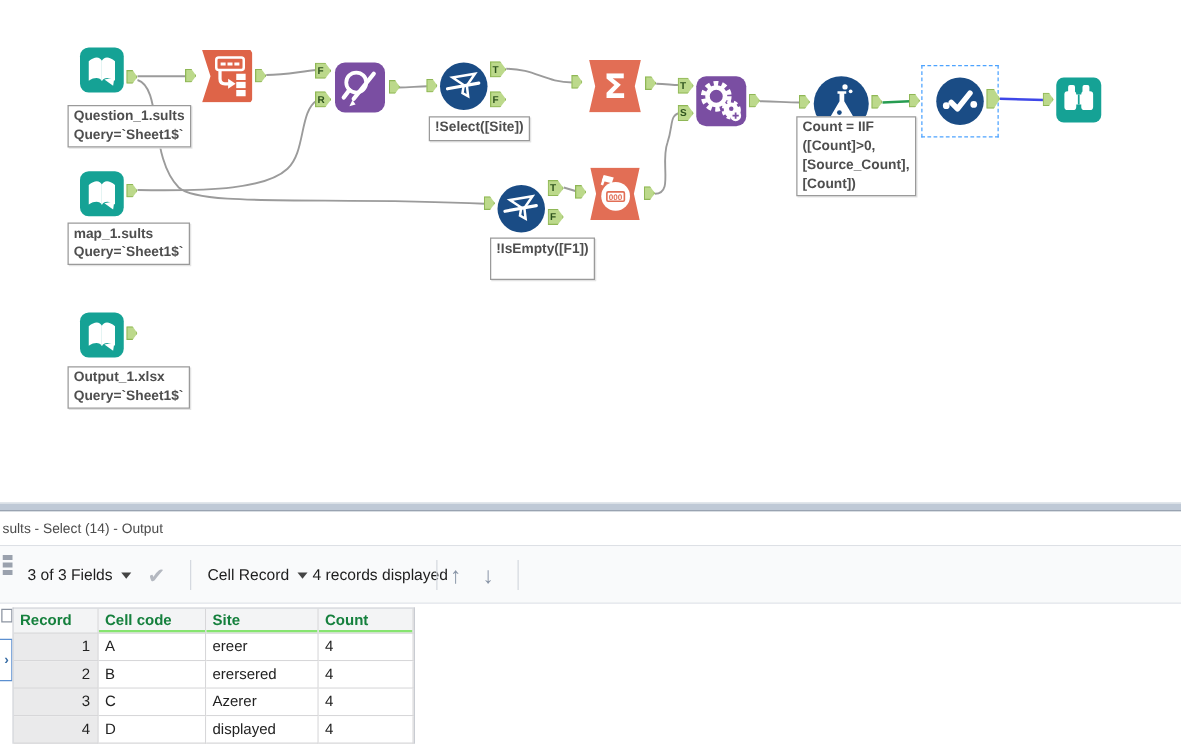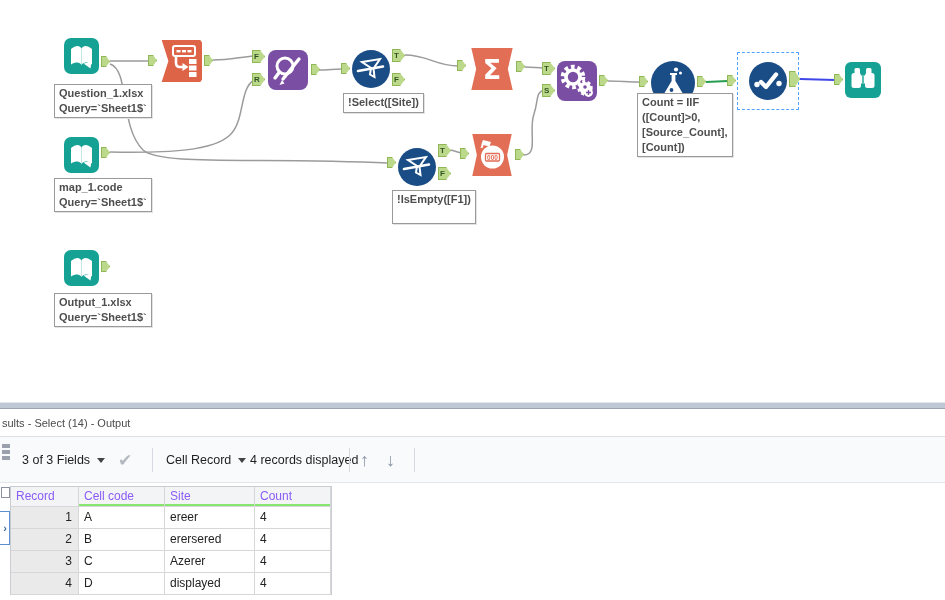--- a/index.html
+++ b/index.html
@@ -66,22 +66,22 @@
               font-size:11px; font-weight:700; cursor:pointer; }
   .mini-box { position:absolute; left:1px; top:487px; width:9px; height:11px;
               border:1px solid #8B93A0; background:#fff; }
 
   
   .grid { position:absolute; left:10px; top:486px; border:1px solid #C9CCD2; border-bottom:none;
           font-size:12px; color:#222; background:#fff; }
   .grid-row { display:flex; }
   .gcell { border-right:1px solid #D7D7D9; border-bottom:1px solid #D7D7D9;
            height:22px; line-height:21px; padding-left:5px; overflow:hidden; background:#fff; }
-  .ghead .gcell { height:20px; line-height:18px; background:#F3F4F5; font-weight:400;
-                  color:#8b5cf6; position:relative; }
+  .ghead .gcell { height:20px; line-height:18px; background:#F3F4F5; font-weight:700;
+                  color:#15803d; position:relative; }
   .gu::after { content:""; position:absolute; left:0; right:0; bottom:0; height:2px; background:#86E470; }
   .c0 { width:68px; } .c1 { width:86px; } .c2 { width:90px; } .c3 { width:76px; }
   .rec { background:#EAEAEB; text-align:right; padding-right:6px; padding-left:0; }
 </style>
 </head>
 <body>
 
 <div class="stage">
 
   <div class="canvas">
@@ -254,25 +254,25 @@
         <span>S</span>
       </div>
     <div class="anchor lbl" style="left:438px;top:144px;">
         <span>T</span>
       </div>
     <div class="anchor lbl" style="left:438px;top:167px;">
         <span>F</span>
       </div>
 
     <div class="ann" style="left:54px;top:84px;">
-      <div>Question_1.xlsx</div>
+      <div>Question_1.sults</div>
       <div>Query=`Sheet1$`</div>
     </div>
     <div class="ann" style="left:54px;top:178px;">
-      <div>map_1.code</div>
+      <div>map_1.sults</div>
       <div>Query=`Sheet1$`</div>
     </div>
     <div class="ann" style="left:54px;top:293px;">
       <div>Output_1.xlsx</div>
       <div>Query=`Sheet1$`</div>
     </div>
     <div class="ann" style="left:343px;top:93px;height:20px;"><span>!Select([Site])</span></div>
     <div class="ann" style="left:392px;top:190px;height:34px;"><span>!IsEmpty([F1])</span></div>
     <div class="ann" style="left:637px;top:93px;">
       <div>Count = IIF</div>

